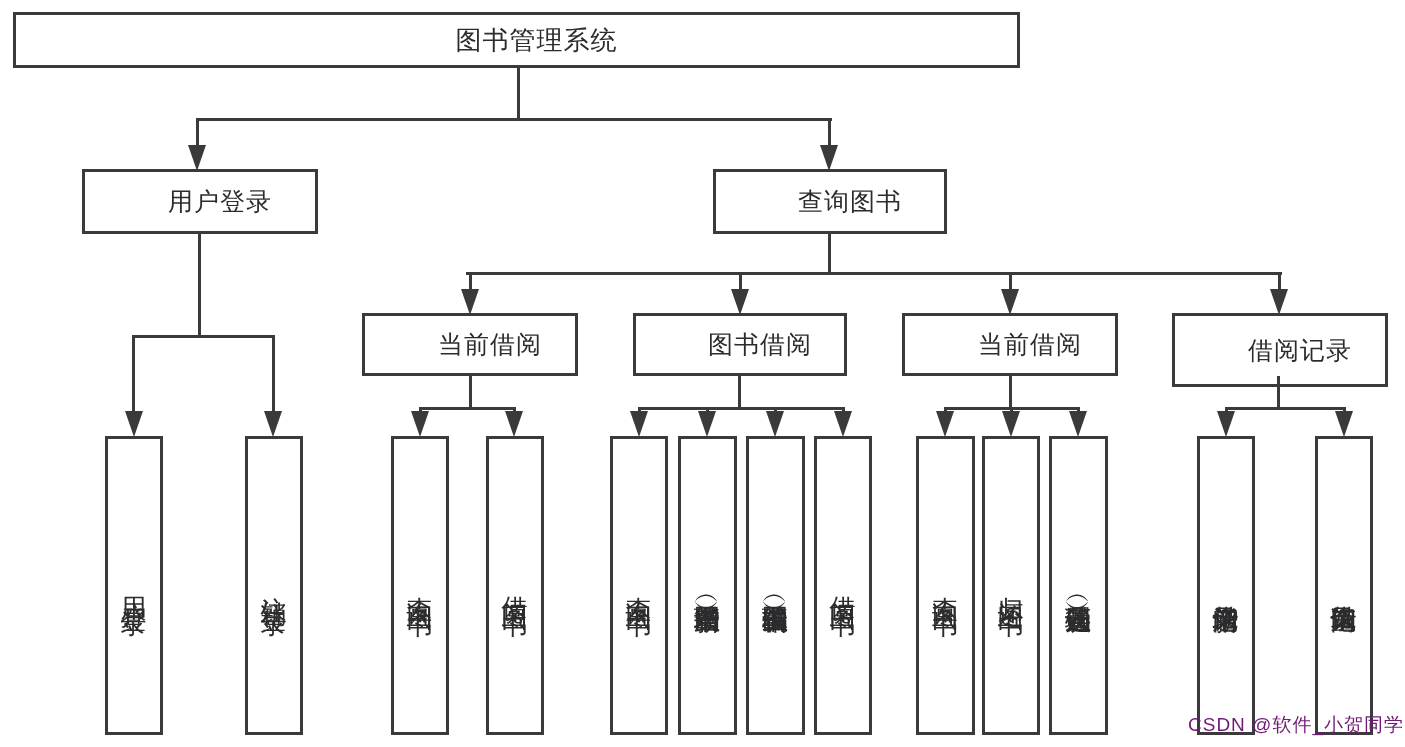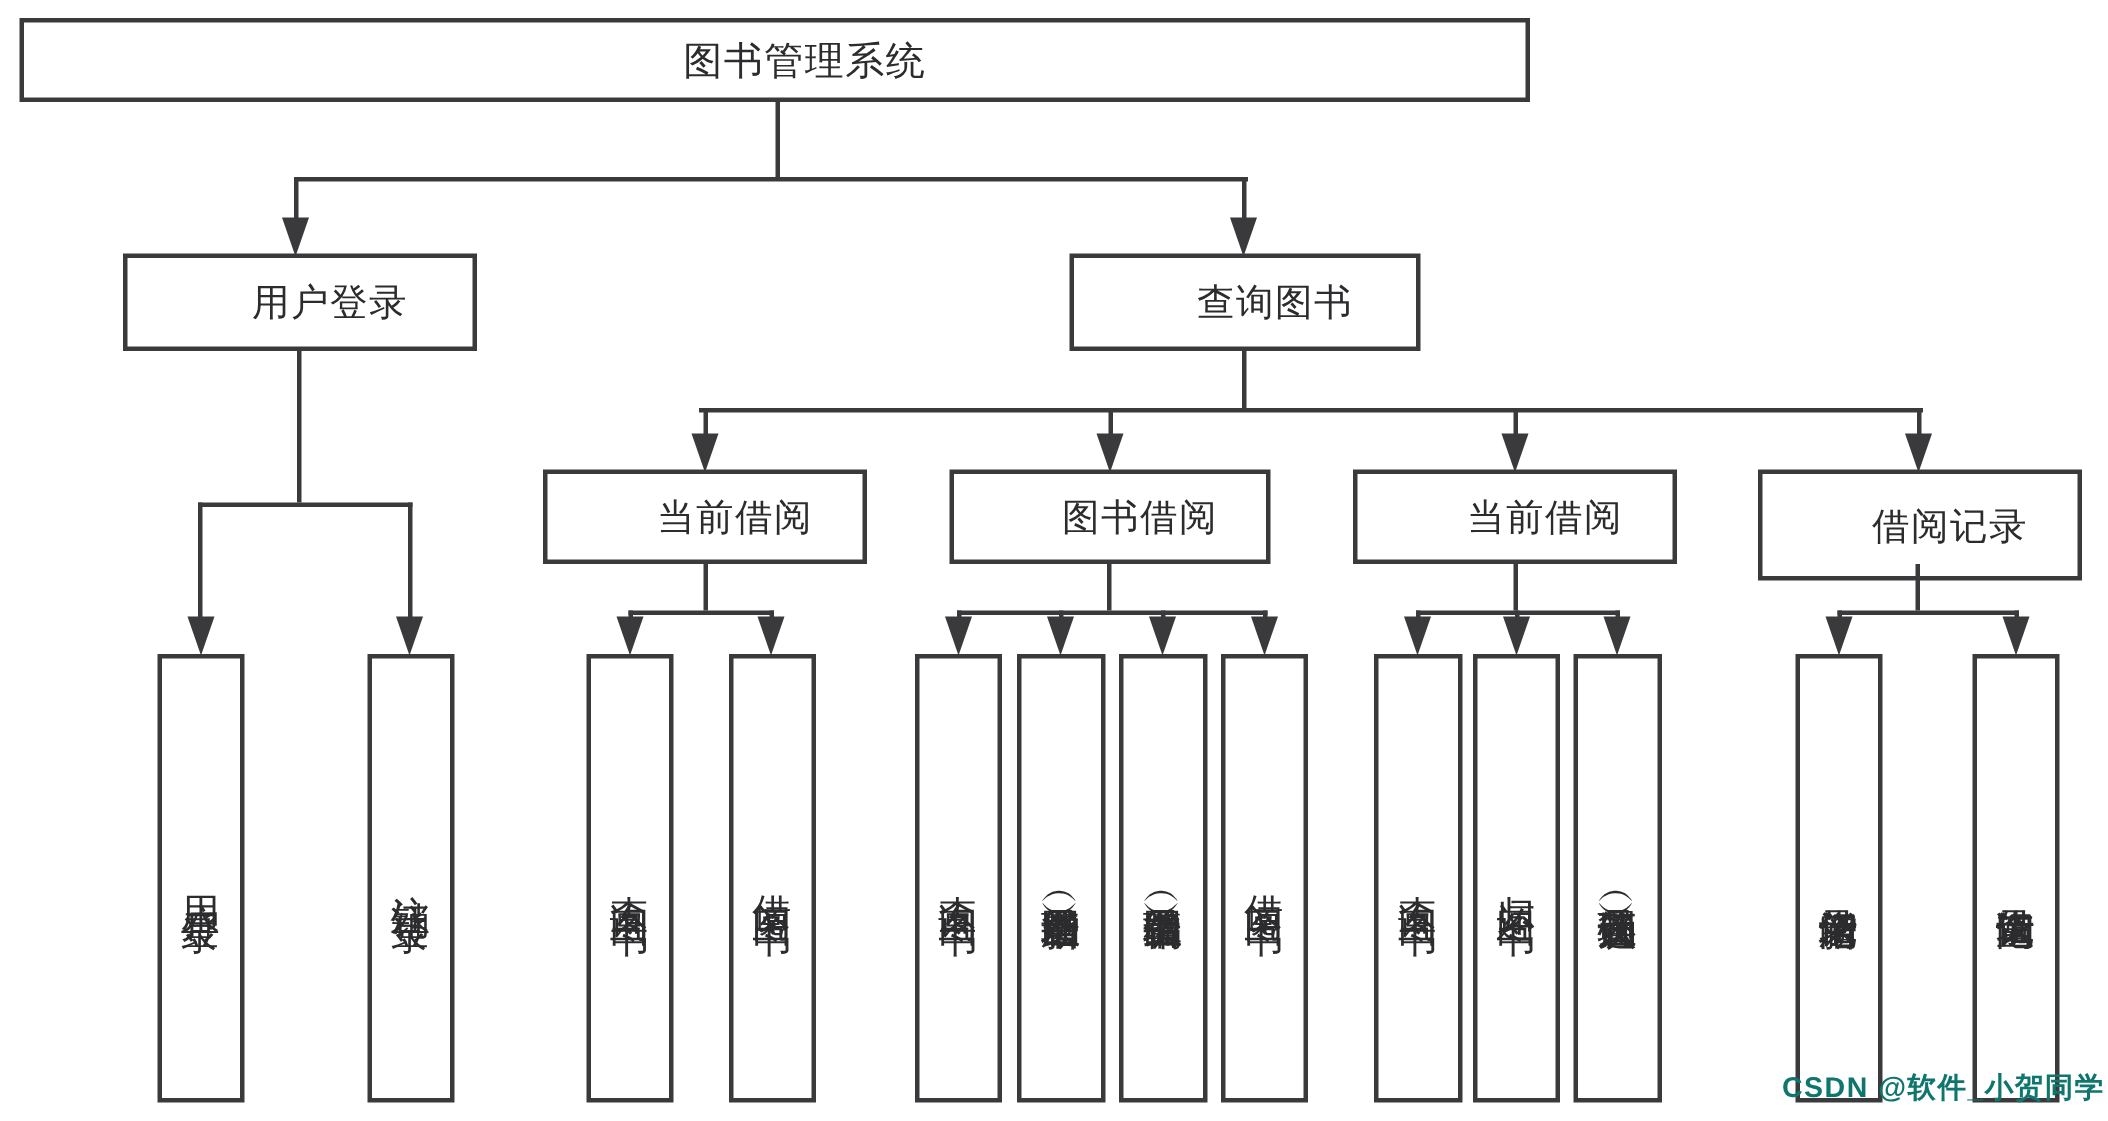--- a/index.html
+++ b/index.html
@@ -34,24 +34,23 @@
   .ah{
     position:absolute;width:0;height:0;
     border-left:9px solid transparent;
     border-right:9px solid transparent;
     border-top:26px solid #3a3a3c;
   }
   .watermark{
     position:absolute;
     left:1188px;top:712px;
     font-size:19px;
-    color:#0f766e;
+    color:#701a75;
     letter-spacing:1px;
     white-space:nowrap;
-    font-weight:bold;
   }
 </style>
 </head>
 <body>
 
 <div class="canvas">
 
   <div class="box hbox rootbox" style="left:13px;top:12px;width:1007px;height:56px;">图书管理系统</div>
 
   <div class="box hbox" style="left:82px;top:169px;width:236px;height:65px;">用户登录</div>

